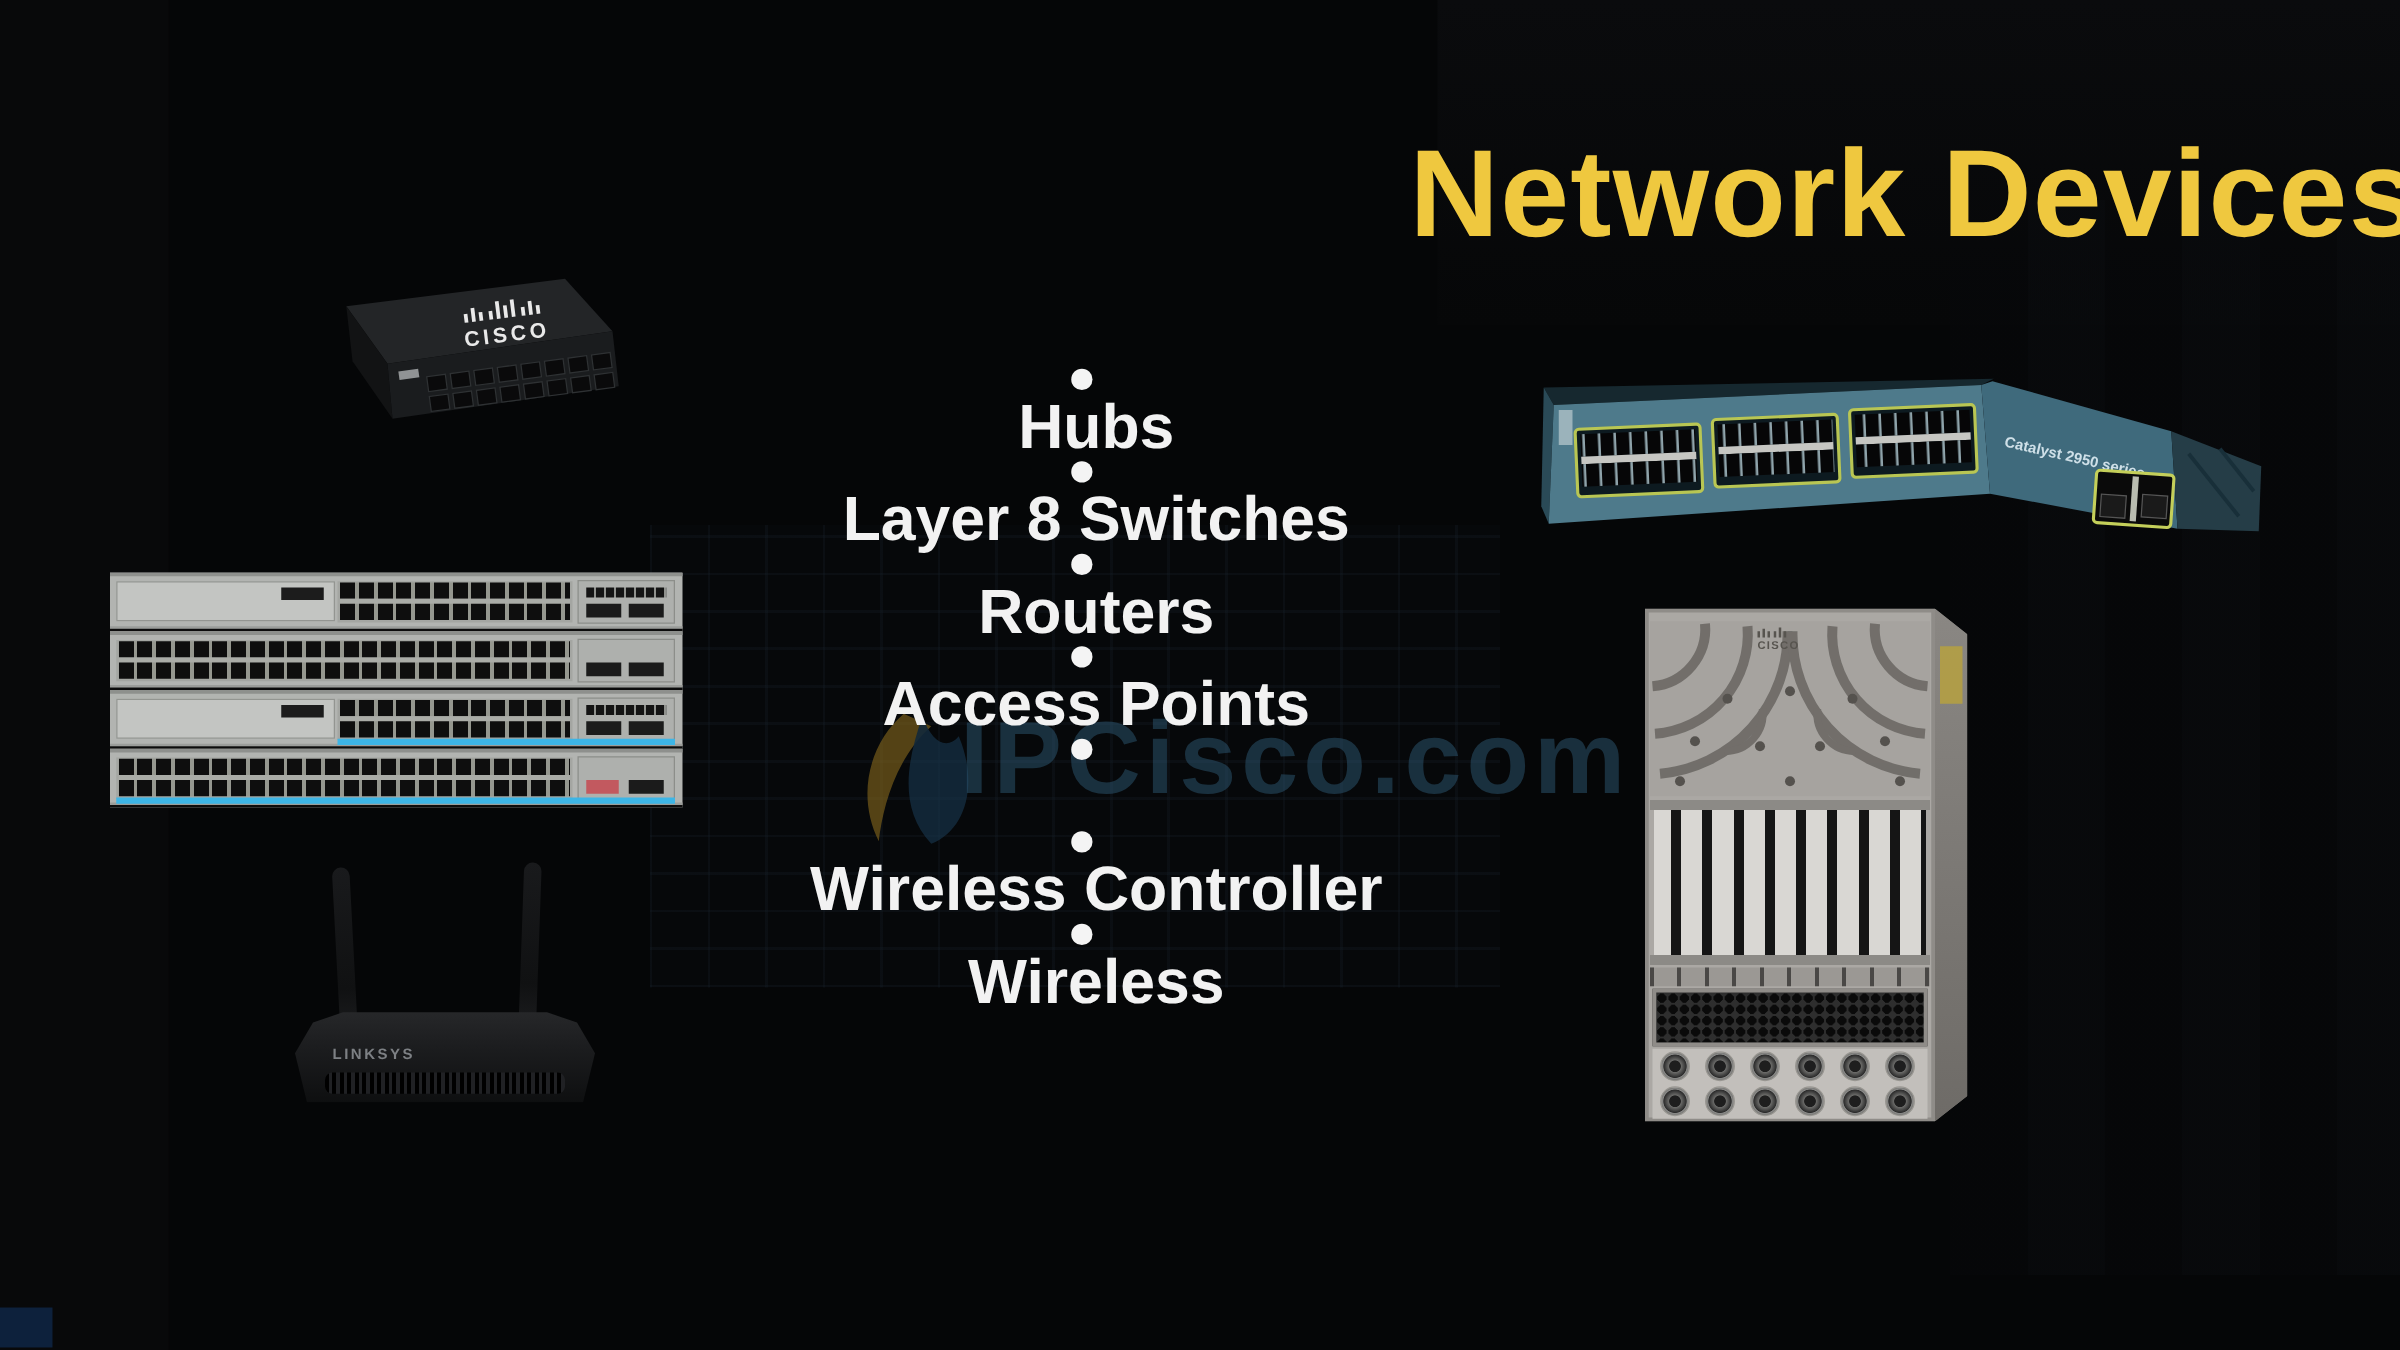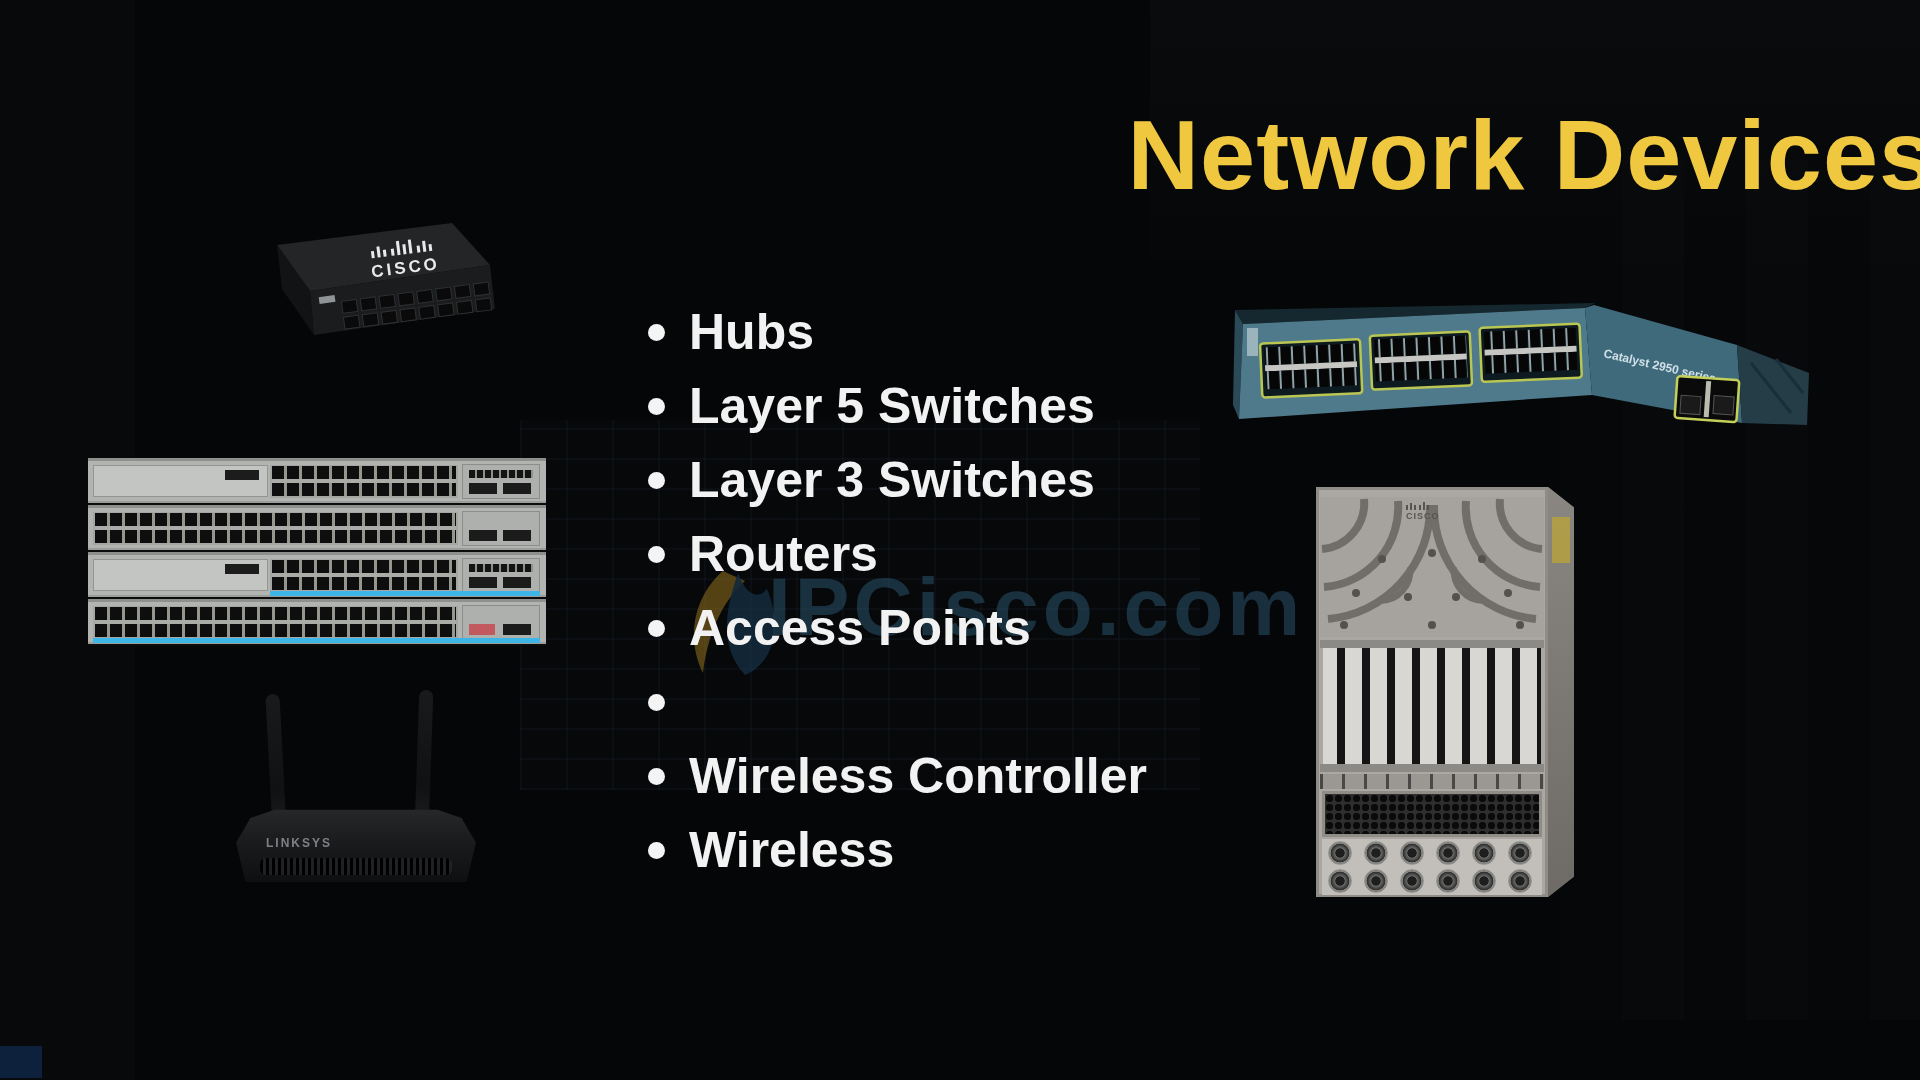--- a/index.html
+++ b/index.html
@@ -27,21 +27,21 @@
                color:#2d5873; opacity:.5; white-space:nowrap; }
   .wm-logo { position:absolute; left:683px; top:565px; z-index:1; opacity:.75; }
 
   
   .title { position:absolute; left:15px; top:98px; width:1920px; z-index:3;
            text-align:right; font-size:99px; font-weight:bold; color:#EFC83F;
            letter-spacing:1px; }
 
   
   .list { position:absolute; left:648px; top:295px; z-index:3; }
-  .list-item { display:flex; align-items:center; height:74px; }
+  .list-item { display:flex; align-items:center; height:74px;flex-direction:column; }
   .dot { width:17px; height:17px; border-radius:50%; background:#f4f4f4; margin-right:24px; flex:0 0 auto; }
   .item-label { font-size:50px; font-weight:bold; color:#F2F2F2; white-space:nowrap; }
 
   
   .dev-desktop { position:absolute; left:222px; top:213px; z-index:2; }
 
   
   .dev-stack { position:absolute; left:88px; top:458px; width:458px; height:188px; z-index:2; }
   .stk-row { position:relative; width:458px; height:47px; background:#b2b4b1;
              border-bottom:2px solid #0c0c0c; box-shadow:inset 0 3px 0 #8e908d, inset 0 -2px 0 #9b9d9a; }
@@ -130,25 +130,21 @@
 
   <div class="title">Network Devices</div>
 
   <div class="list">
     <div class="list-item">
       <span class="dot"></span>
       <span class="item-label">Hubs</span>
     </div>
     <div class="list-item">
       <span class="dot"></span>
-      <span class="item-label">Layer 5 Switches</span>
-    </div>
-    <div class="list-item">
-      <span class="dot"></span>
-      <span class="item-label">Layer 3 Switches</span>
+      <span class="item-label">Layer 8 Switches</span>
     </div>
     <div class="list-item">
       <span class="dot"></span>
       <span class="item-label">Routers</span>
     </div>
     <div class="list-item">
       <span class="dot"></span>
       <span class="item-label">Access Points</span>
     </div>
     <div class="list-item">

